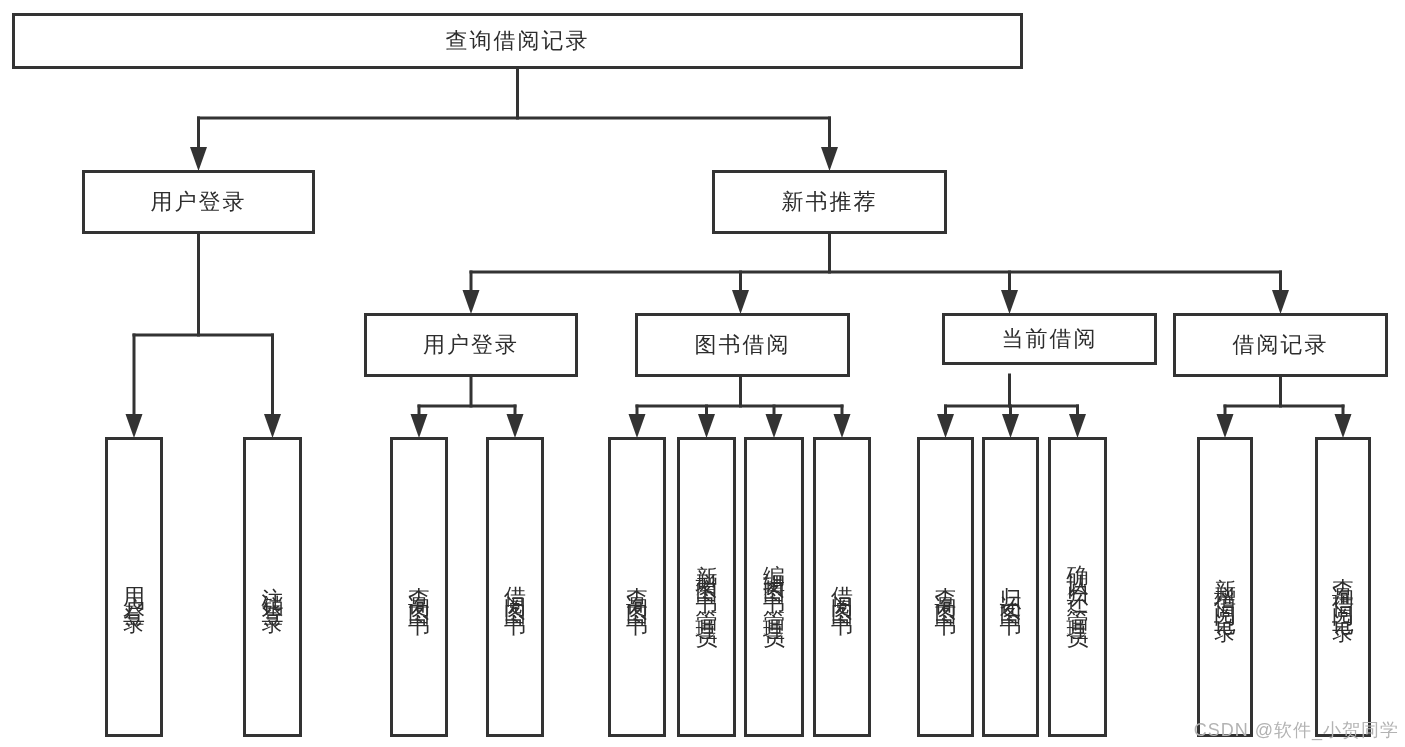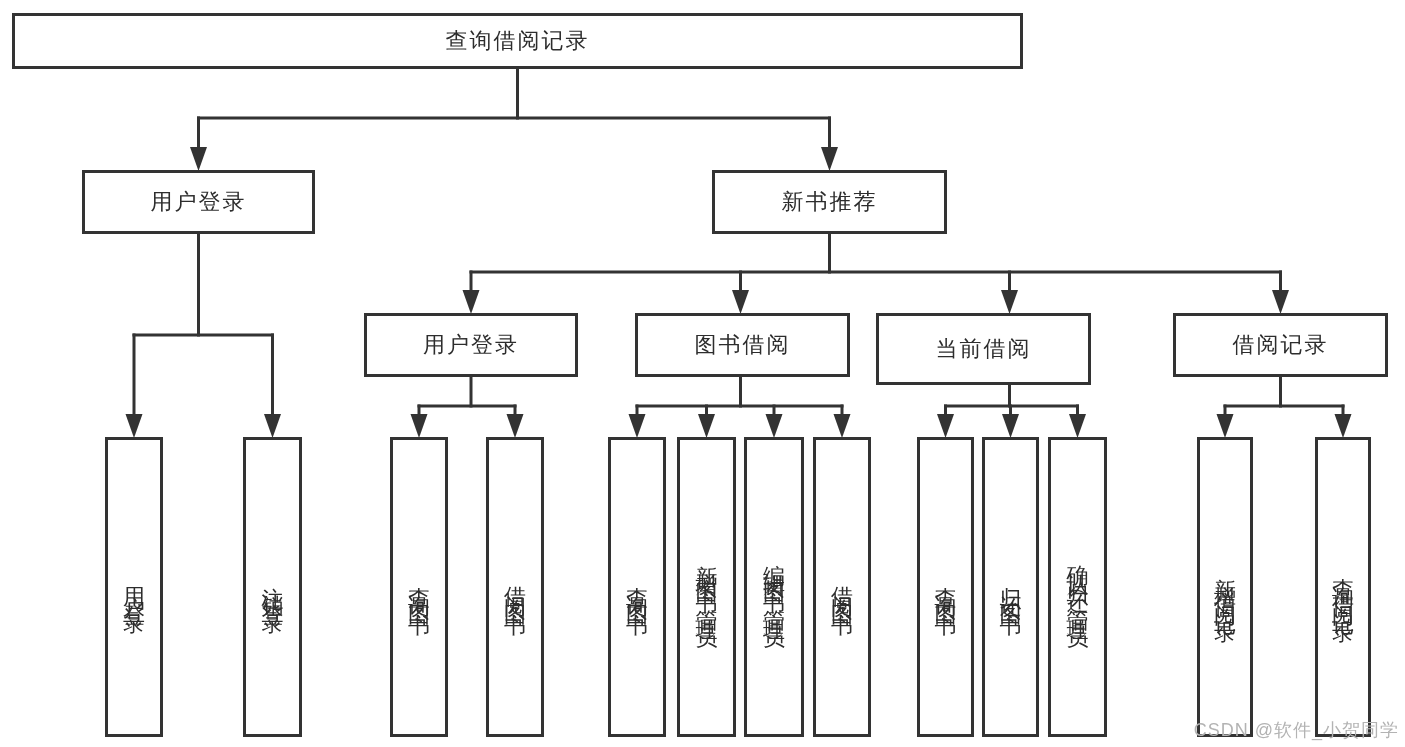--- a/index.html
+++ b/index.html
@@ -92,21 +92,21 @@
       </div>
       <div class="node h" style="left: 712px; top: 170px; width: 235px; height: 64px;">
         <span>新书推荐</span>
       </div>
       <div class="node h" style="left: 364px; top: 313px; width: 214px; height: 64px;">
         <span>用户登录</span>
       </div>
       <div class="node h" style="left: 635px; top: 313px; width: 215px; height: 64px;">
         <span>图书借阅</span>
       </div>
-      <div class="node h" style="left: 876px; top: 313px; width: 215px; height: 72px;">
+      <div class="node h" style="left: 942px; top: 313px; width: 215px; height: 52px;">
         <span>当前借阅</span>
       </div>
       <div class="node h" style="left: 1173px; top: 313px; width: 215px; height: 64px;">
         <span>借阅记录</span>
       </div>
       <div class="node v" style="left: 105px; top: 437px; width: 58px; height: 300px;">
         <span class="vtext">用户登录</span>
       </div>
       <div class="node v" style="left: 243px; top: 437px; width: 59px; height: 300px;">
         <span class="vtext">注销登录</span>

